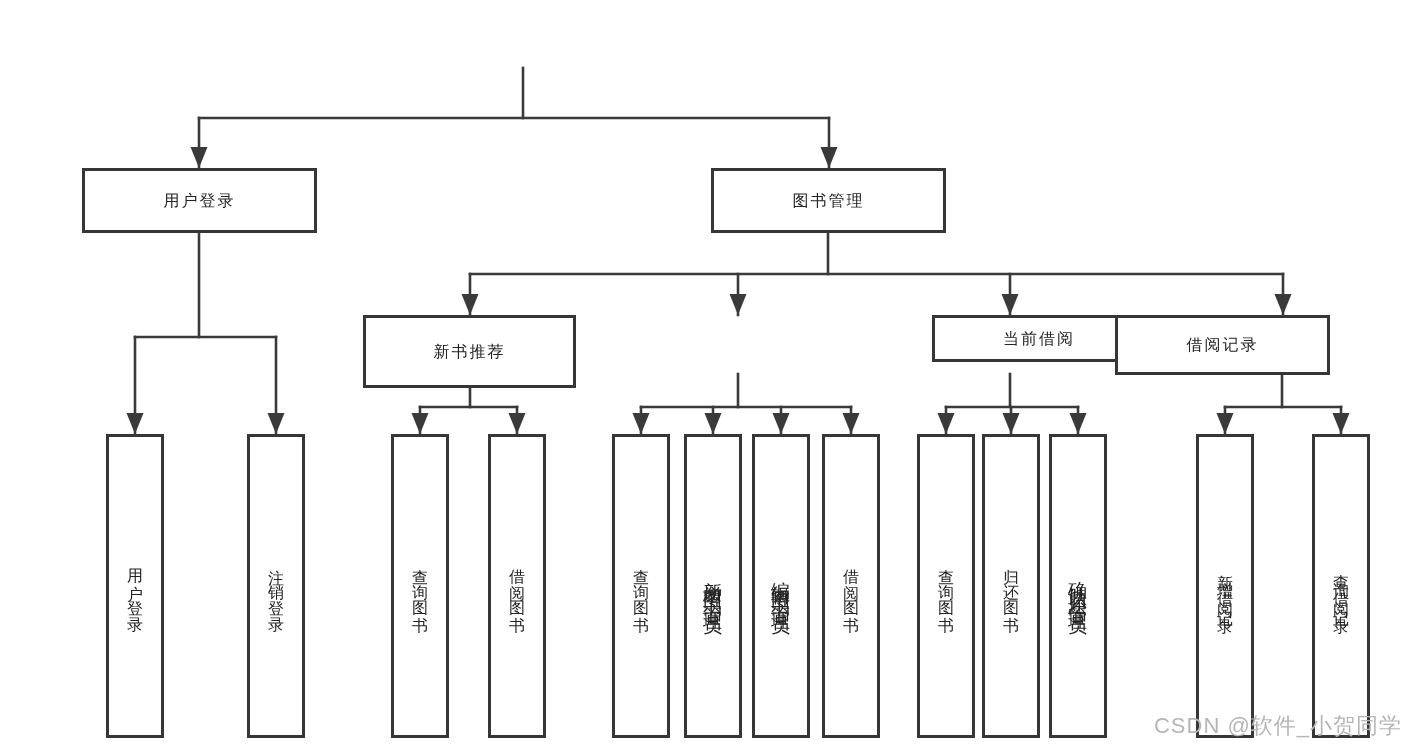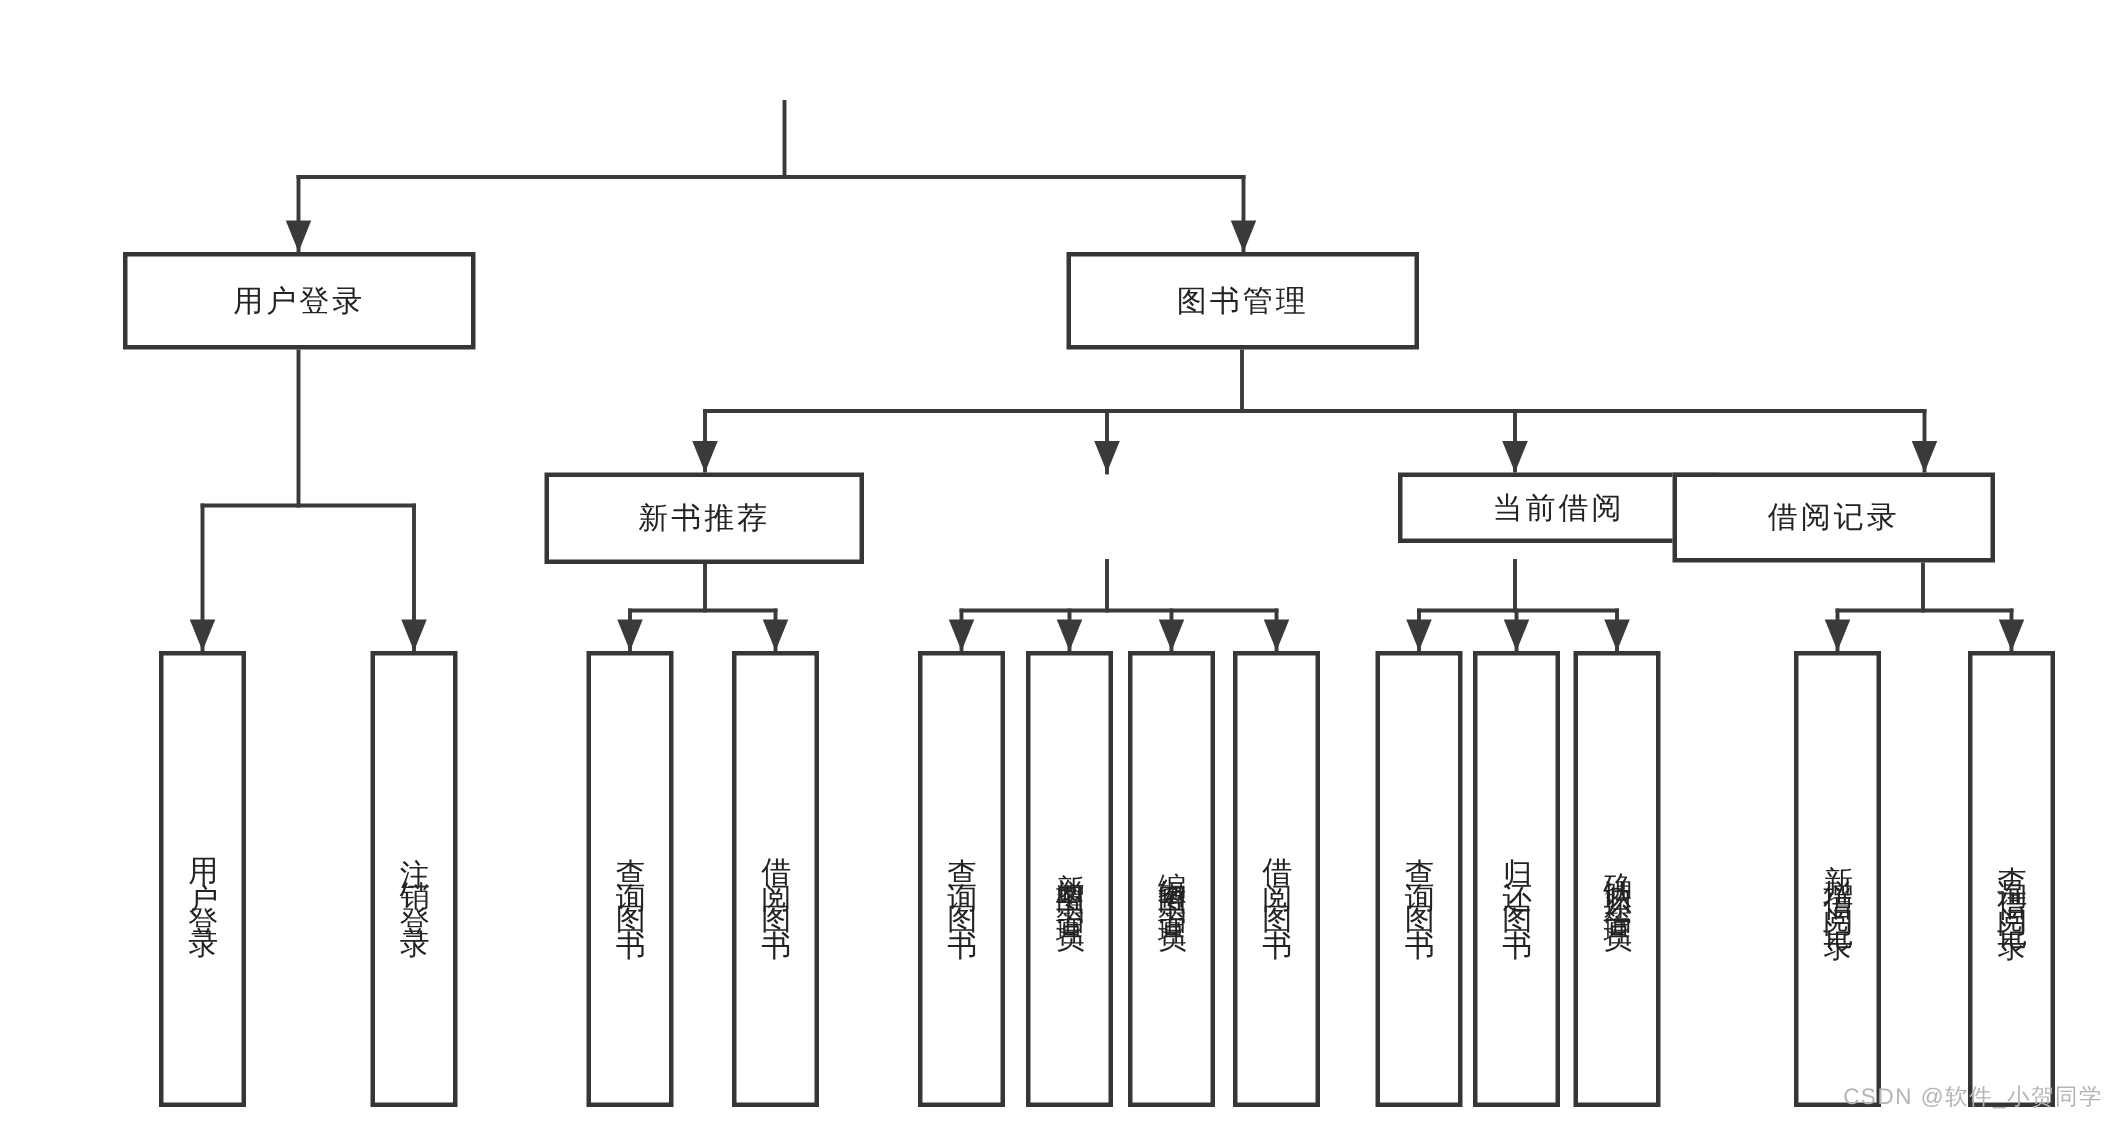--- a/index.html
+++ b/index.html
@@ -12,32 +12,32 @@
     font-family:"Liberation Sans","DejaVu Sans",sans-serif; color:var(--text);
     overflow:hidden;
   }
   .wires{position:absolute; left:0; top:0; width:1405px; height:747px;}
   .wire{stroke:var(--line); stroke-width:2.6; fill:none; stroke-linecap:square;}
   .arrowhead{fill:var(--line); stroke:none;}
   .box{
     position:absolute; box-sizing:border-box; background:var(--bg);
     border:3px solid var(--border);
     display:flex; align-items:center; justify-content:center;
-    font-size:20px; letter-spacing:2px; line-height:1; white-space:nowrap;
+    font-size:16px; letter-spacing:2px; line-height:1; white-space:nowrap;
   }
   .box.title{font-size:21px;}
   .vbox{
     writing-mode:vertical-rl; text-orientation:mixed;
     letter-spacing:16px; padding-top:4px;
   }
   .vbox.sp-md{letter-spacing:9px;}
   .vbox.sp-sm{letter-spacing:5px; font-size:19px;}
   .watermark{
     position:absolute; right:3px; bottom:6px;
-    font-size:15px; color:var(--wm); letter-spacing:1px;
+    font-size:22px; color:var(--wm); letter-spacing:1px;
   }
 </style>
 </head>
 <body>
 
 <div class="stage">
 
   <svg class="wires" aria-hidden="true">
     <defs>
       <marker id="arrow" markerUnits="userSpaceOnUse" markerWidth="24" markerHeight="20" refX="21" refY="8.5" orient="auto" style="overflow:visible">
@@ -82,21 +82,21 @@
     <path class="wire" d="M1011 407 V434" marker-end="url(#arrow)"></path>
     <path class="wire" d="M1078 407 V434" marker-end="url(#arrow)"></path>
     <path class="wire" d="M1225 407 V434" marker-end="url(#arrow)"></path>
     <path class="wire" d="M1341 407 V434" marker-end="url(#arrow)"></path>
   </svg>
 
 
   <div class="box" style="left:82px; top:168px; width:235px; height:65px;">用户登录</div>
   <div class="box" style="left:711px; top:168px; width:235px; height:65px;">图书管理</div>
 
-  <div class="box" style="left:363px; top:315px; width:213px; height:61px;">新书推荐</div>
+  <div class="box" style="left:363px; top:315px; width:213px; height:73px;">新书推荐</div>
   <div class="box" style="left:932px; top:315px; width:214px; height:47px;">当前借阅</div>
   <div class="box" style="left:1115px; top:315px; width:215px; height:60px;">借阅记录</div>
 
   <div class="box vbox" style="left:106px; top:434px; width:58px; height:304px;">用户登录</div>
   <div class="box vbox" style="left:247px; top:434px; width:58px; height:304px;">注销登录</div>
 
   <div class="box vbox" style="left:391px; top:434px; width:58px; height:304px;">查询图书</div>
   <div class="box vbox" style="left:488px; top:434px; width:58px; height:304px;">借阅图书</div>
 
   <div class="box vbox" style="left:612px; top:434px; width:58px; height:304px;">查询图书</div>

